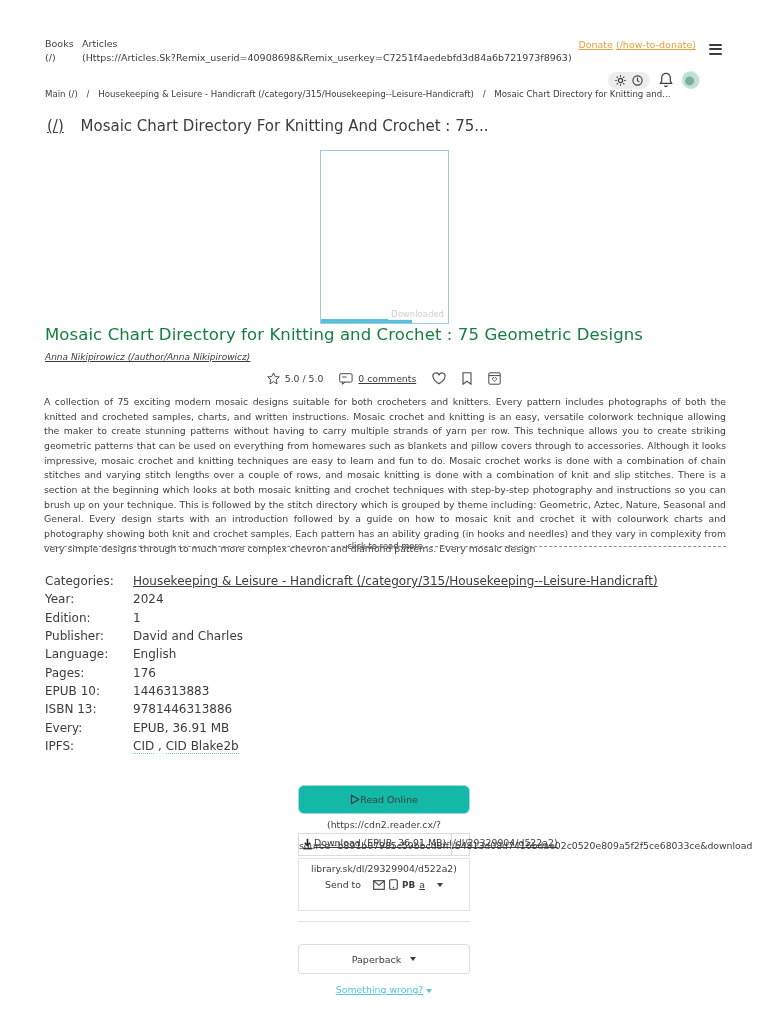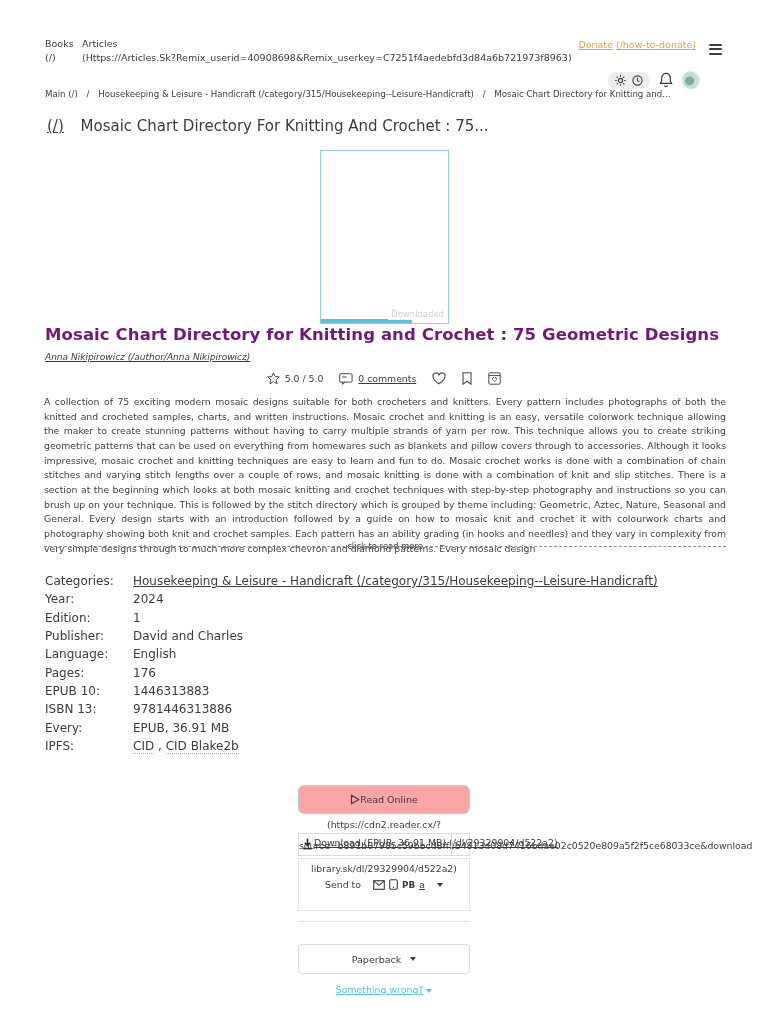--- a/index.html
+++ b/index.html
@@ -23,40 +23,40 @@
   .breadcrumb{position:absolute;left:45px;top:89px;font-size:8.6px;color:#3c3c3c;white-space:nowrap;}
   .breadcrumb .sep{margin:0 6px;}
   
   .heading{position:absolute;left:47px;top:117px;font-size:15px;}
   .heading .hl{margin-right:12px;}
   
   .cover{position:absolute;left:320px;top:150px;width:127px;height:172px;border:1.5px solid #93cfe2;background:#fff;cursor:pointer;}
   .cover .bar{position:absolute;left:0;bottom:0;width:72%;height:4px;background:#5bc0dd;}
   .cover .badge{position:absolute;right:1px;bottom:3px;font-size:8.5px;color:#cfcfcf;background:rgba(255,255,255,.9);padding:1px 3px;}
   
-  .title{position:absolute;left:45px;top:325px;font-size:16.5px;color:#701a75;letter-spacing:.1px;font-weight:bold;}
+  .title{position:absolute;left:45px;top:325px;font-size:16.5px;color:#15803d;letter-spacing:.1px;}
   .author{position:absolute;left:45px;top:352px;font-size:9px;font-style:italic;}
   
   .rating{position:absolute;left:0;top:372px;width:768px;display:flex;justify-content:center;align-items:center;gap:16px;font-size:9.3px;}
   .rating .grp{display:flex;align-items:center;gap:5px;}
   .icon{display:inline-block;vertical-align:middle;}
   
   .description{position:absolute;left:44px;top:395px;width:682px;font-size:9.3px;line-height:14.65px;text-align:justify;color:#3f3f3f;}
   .read-more{position:absolute;left:44px;top:541px;width:682px;display:flex;align-items:center;font-size:8.4px;color:#3f3f3f;cursor:pointer;}
   .read-more .dash{flex:1;border-top:1px dashed #8a8a8a;}
   .read-more .t{padding:0 2px;text-decoration:line-through;text-decoration-color:#8a8a8a;}
   
   .details{position:absolute;left:45px;top:572px;font-size:12px;}
   .drow{display:flex;height:18.3px;align-items:center;}
   .dlabel{width:88px;color:#3c3c3c;}
   .dvalue{color:#3c3c3c;}
   .dot-link{border-bottom:1px dotted #6fc9da;text-decoration:none;cursor:pointer;}
   
   .actions{position:absolute;left:298px;top:785px;width:172px;font-size:9.5px;}
-  .btn{border:1.5px solid #9ed7e6;border-radius:6px;height:27px;display:flex;align-items:center;justify-content:center;background:#fca5a5;cursor:pointer;}
+  .btn{border:1.5px solid #9ed7e6;border-radius:6px;height:27px;display:flex;align-items:center;justify-content:center;background:#14b8a6;cursor:pointer;}
   .url1{margin-top:5px;text-align:center;font-size:9.3px;}
   .dlbox{position:relative;margin-top:3px;height:21px;border:1px solid #dcdcdc;background:#fff;}
   .dlbox .vdiv{position:absolute;right:17px;top:0;bottom:0;border-left:1px solid #dcdcdc;}
   .dl-ico{position:absolute;left:3px;top:4px;}
   .dl-label{position:absolute;left:15px;top:3px;white-space:nowrap;text-decoration:underline;cursor:pointer;font-size:9.4px;}
   .src-line{position:absolute;left:0;top:6px;white-space:nowrap;font-size:9.3px;color:#3c3c3c;}
   .sendbox{margin-top:2px;border:1px solid #e3e3e3;background:#fff;padding:4px 0 20px;}
   .url3{text-align:center;font-size:9.3px;}
   .send-row{margin-top:5px;display:flex;align-items:center;justify-content:center;gap:4px;font-size:9.4px;}
   .send-row .gap{width:4px;}

